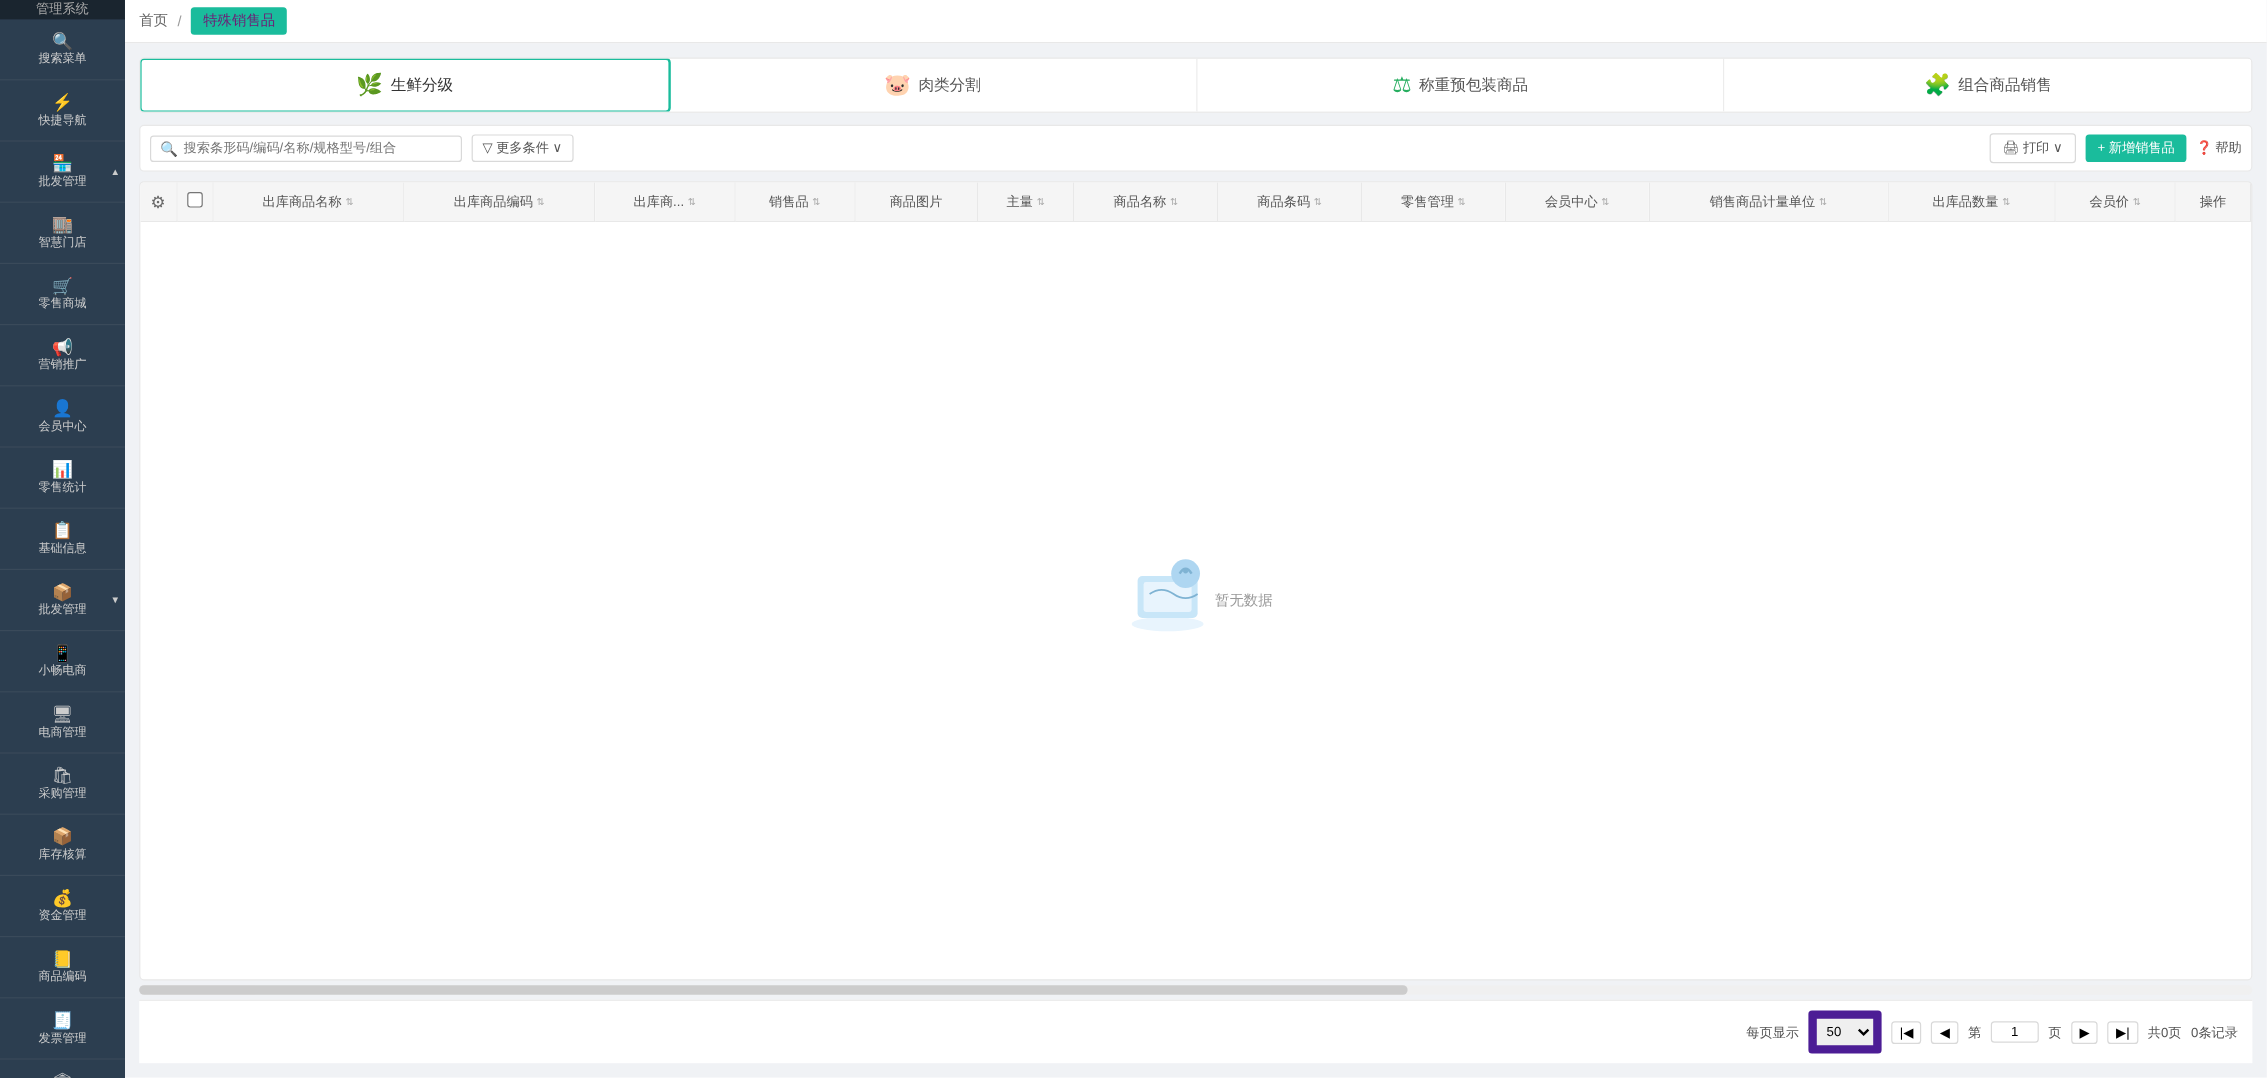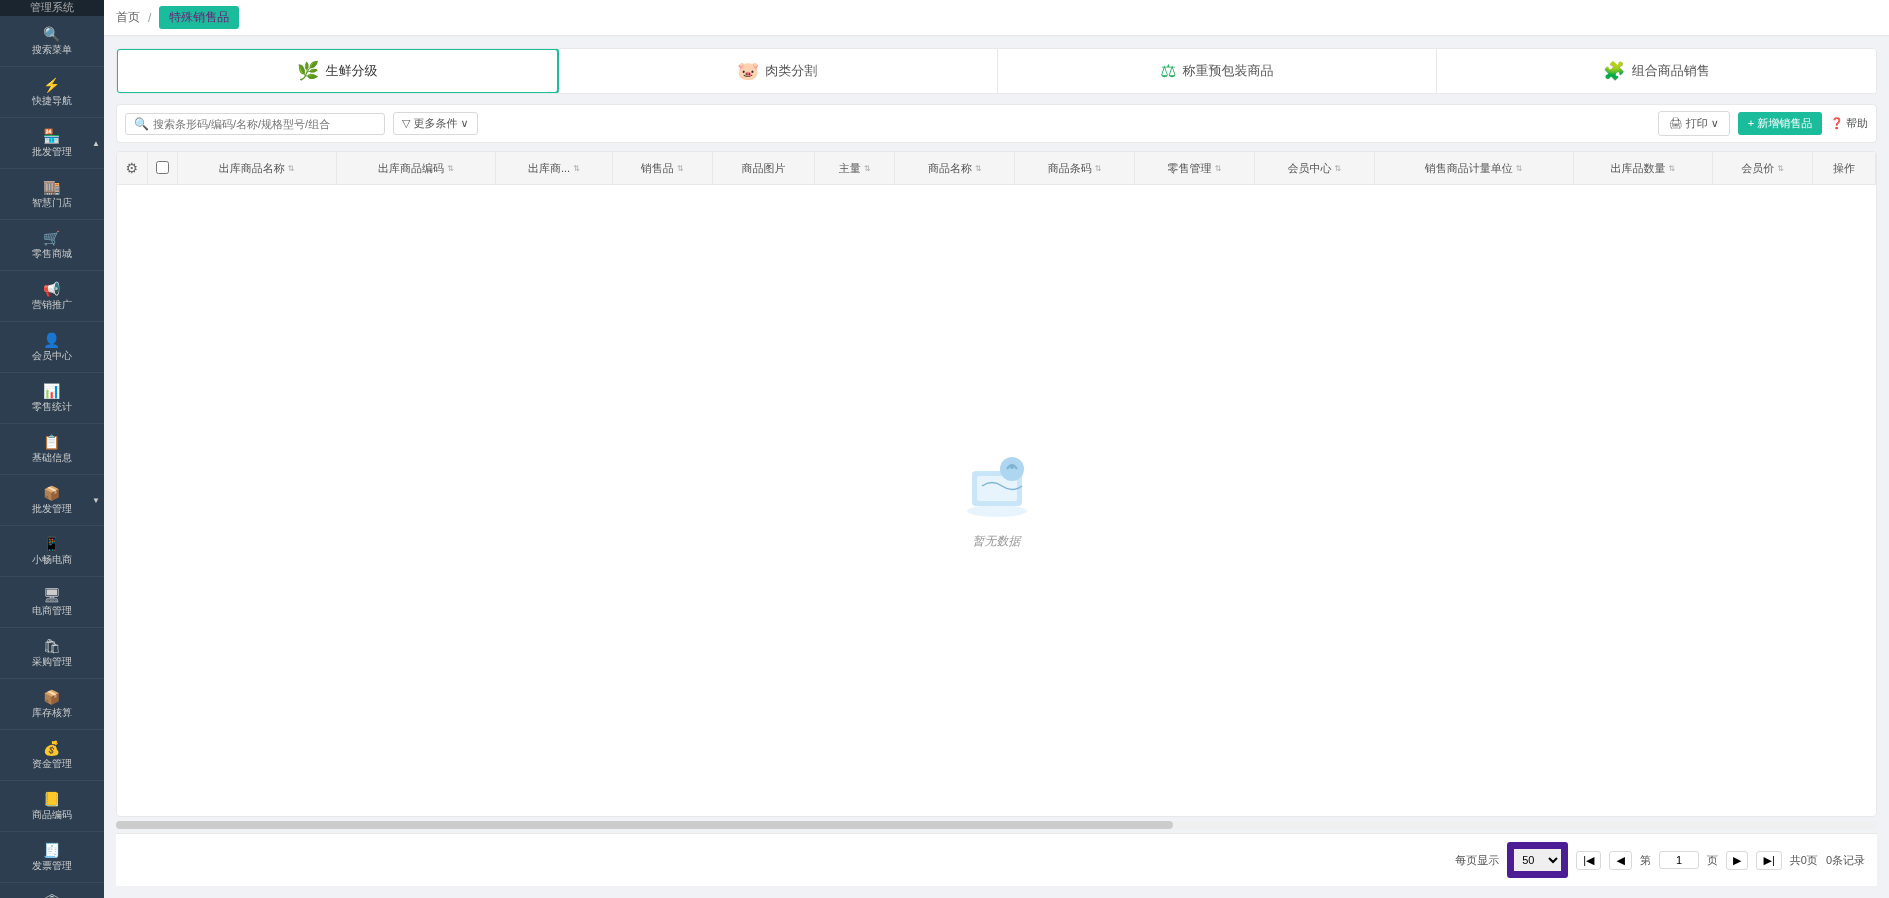--- a/index.html
+++ b/index.html
@@ -225,25 +225,23 @@
       position: sticky;
       top: 0;
     }
     .data-table th .sort-arrows { font-size: 8px; color: #aaa; display: inline-block; vertical-align: middle; }
     .settings-icon-cell { font-size: 14px; cursor: pointer; color: #666; }
 
     
     .empty-state {
       flex: 1;
       display: flex;
-      flex-direction: column;
       align-items: center;
       justify-content: center;
       padding: 60px 0;
-      font-style: italic;
     }
     .empty-state .empty-img {
       width: 80px;
       height: 70px;
       margin-bottom: 12px;
     }
     .empty-state .empty-text { font-size: 12px; color: #999; }
 
     
     .pagination {

